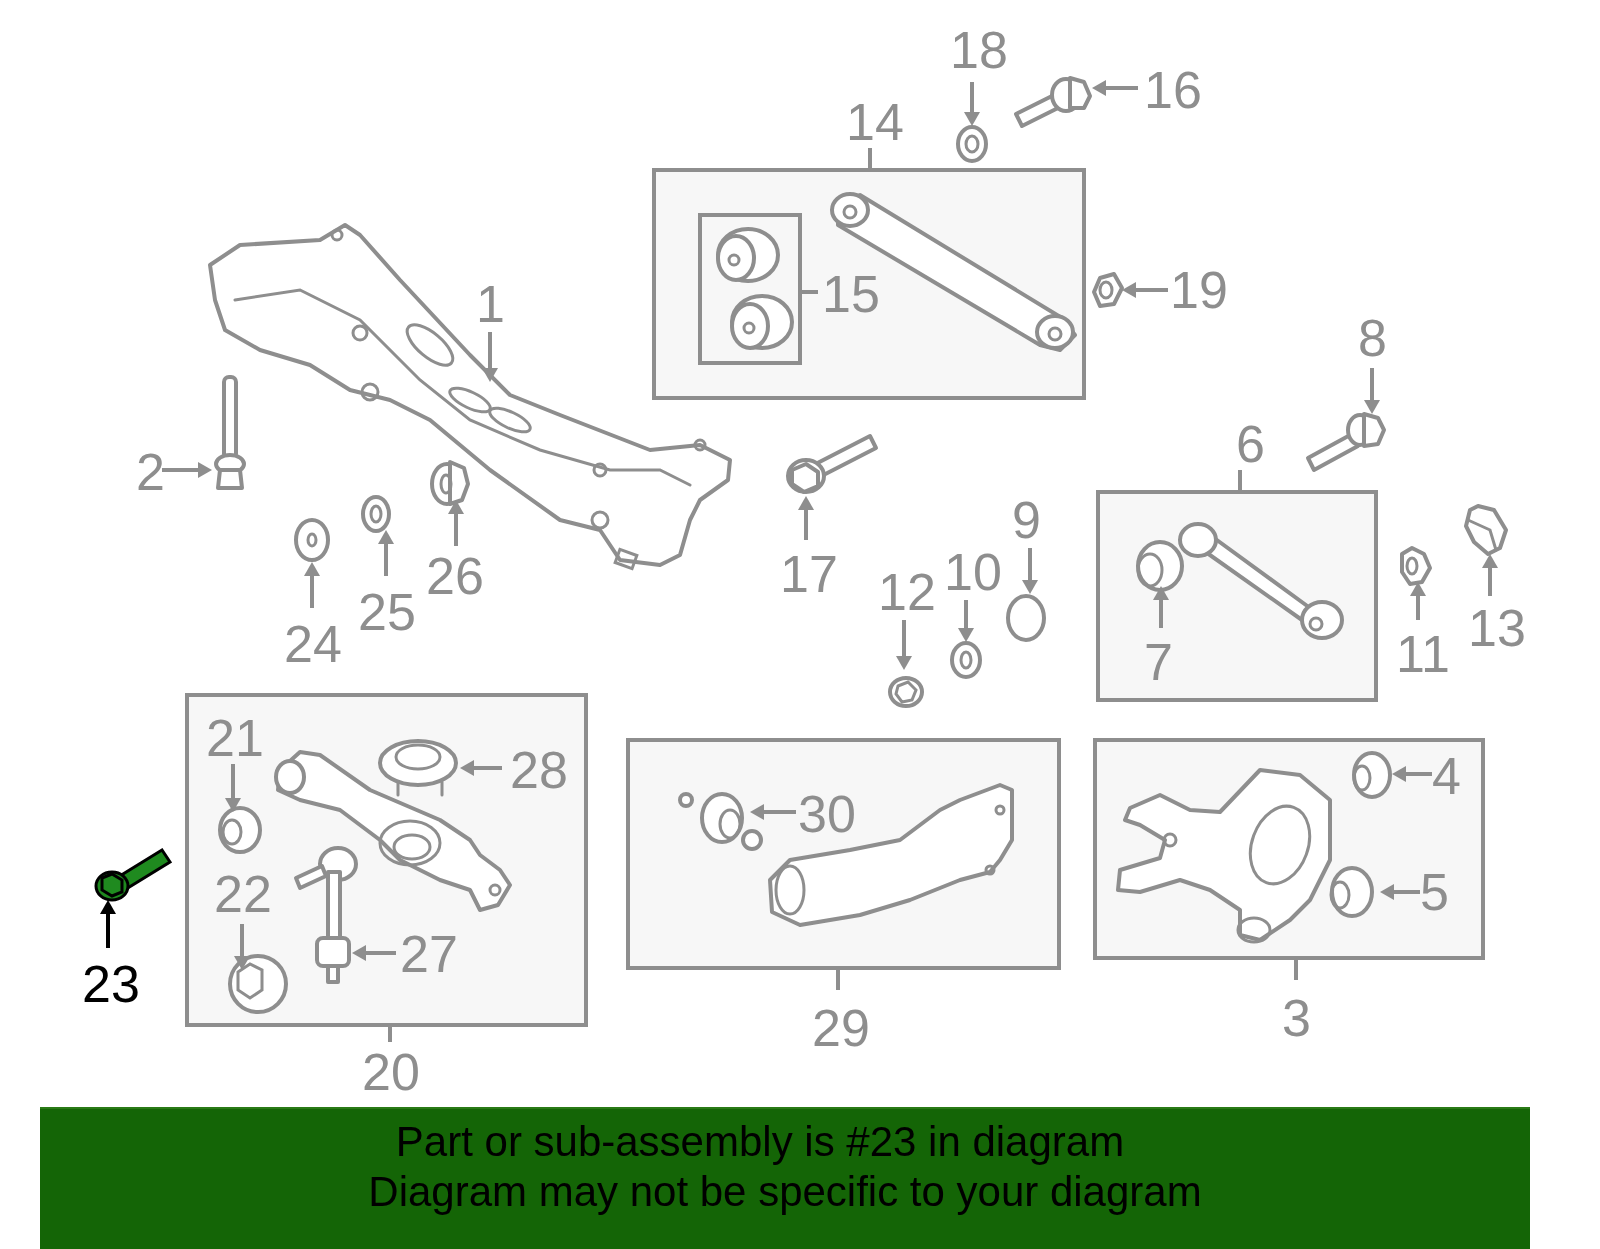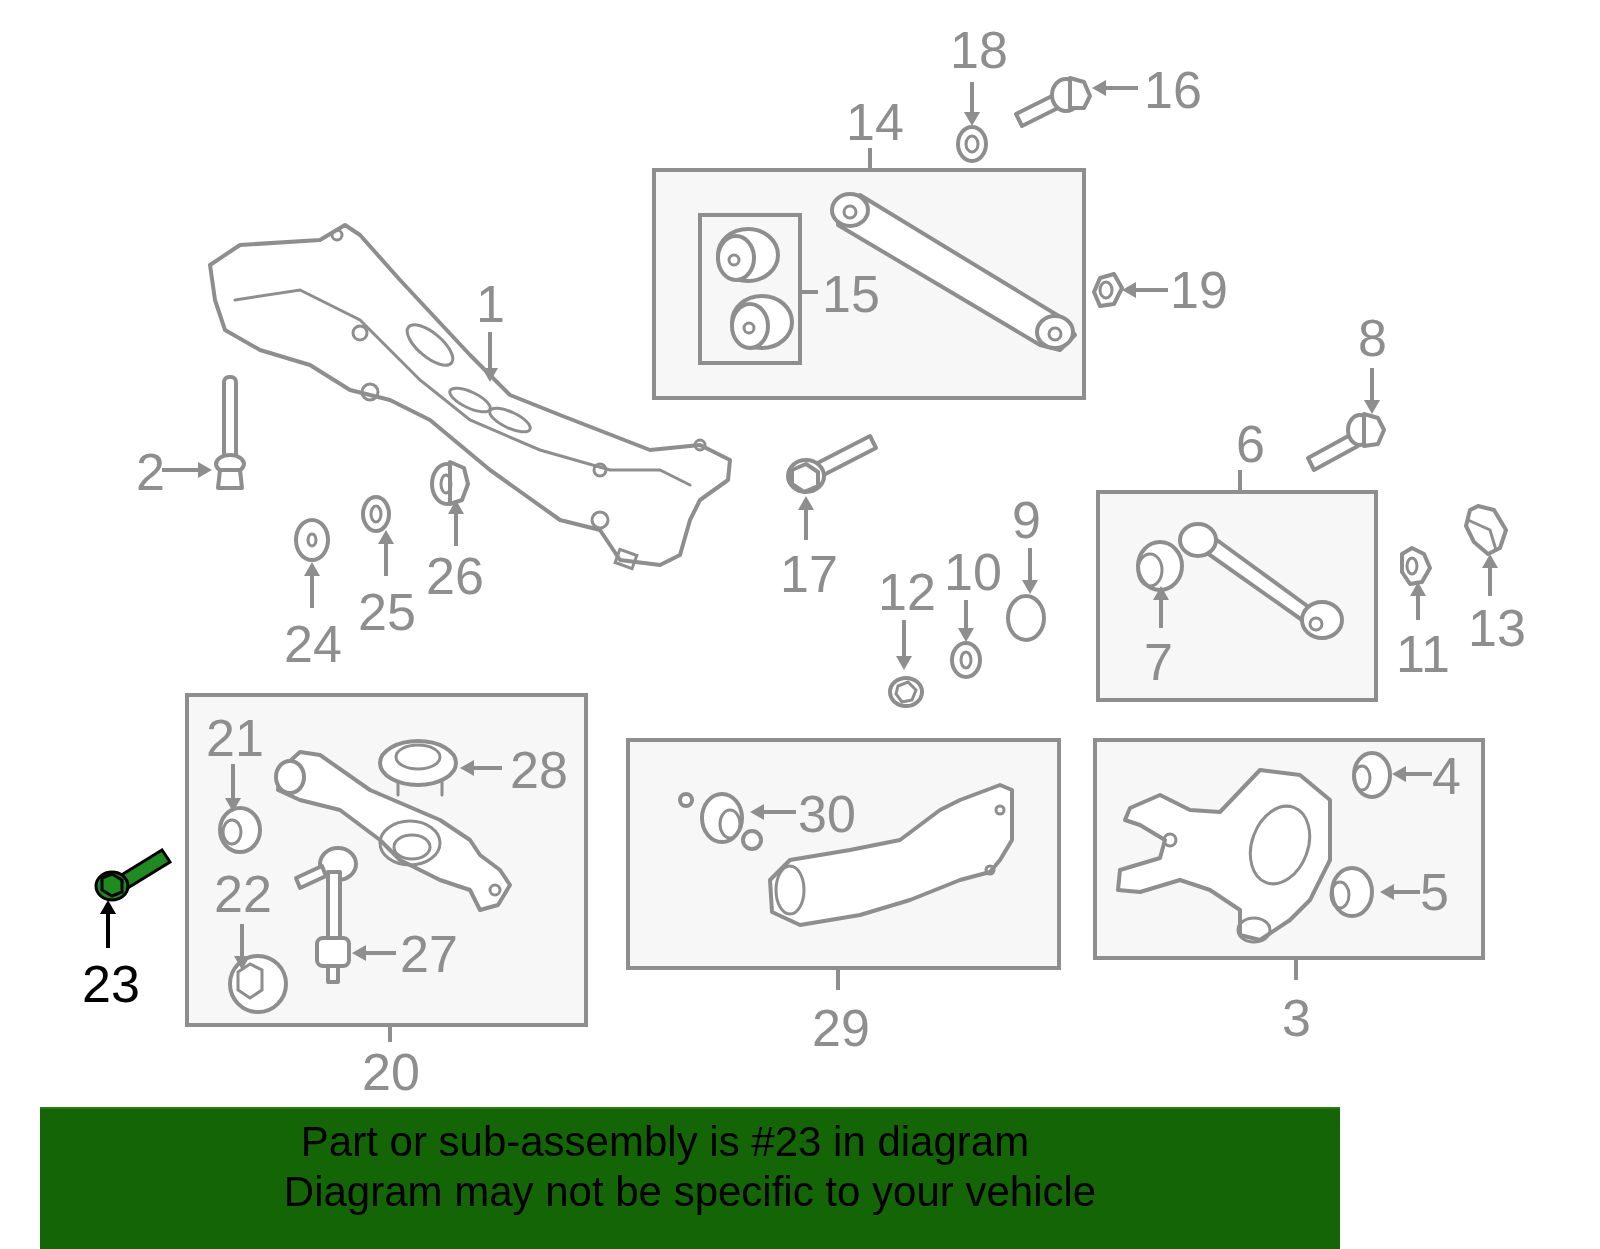--- a/index.html
+++ b/index.html
@@ -6,21 +6,21 @@
   body{width:1600px;height:1249px;position:relative;overflow:hidden;font-family:"Liberation Sans",sans-serif;}
   #diagram{position:absolute;left:0;top:0;width:1600px;height:1130px;}
   .callout{font-family:"Liberation Sans",sans-serif;font-size:52px;fill:#8e8e8e;}
   .callout-hl{font-family:"Liberation Sans",sans-serif;font-size:52px;fill:#000000;}
   .part{fill:#ffffff;stroke:#8e8e8e;stroke-width:4;stroke-linejoin:round;stroke-linecap:round;}
   .partthin{fill:none;stroke:#8e8e8e;stroke-width:3;stroke-linecap:round;}
   .box{fill:#f7f7f7;stroke:#8e8e8e;stroke-width:4;}
   .line{stroke:#8e8e8e;stroke-width:4;fill:none;}
   .arrowhead{fill:#8e8e8e;}
   .hl{fill:#1f8a1f;stroke:#000;stroke-width:3;}
-  #banner{position:absolute;left:40px;top:1107px;width:1300px;height:142px;background:#146506;border-top:2px solid #2a7a16;box-sizing:border-box;text-align:center;}
+  #banner{position:absolute;left:40px;top:1107px;width:1490px;height:142px;background:#146506;border-top:2px solid #2a7a16;box-sizing:border-box;text-align:center;}
   #banner .line1,#banner .line2{display:block;color:#000;font-size:42px;line-height:50px;font-family:"Liberation Sans",sans-serif;}
   #banner .line1{margin-top:8px;margin-left:-50px;}
 </style>
 </head>
 <body>
 
 <svg id="diagram" viewBox="0 0 1600 1130" xmlns="http://www.w3.org/2000/svg">
 
   <g>
     <rect class="box" x="654" y="170" width="430" height="228"></rect>
@@ -306,14 +306,14 @@
     <line class="line" x1="1390" y1="892" x2="1420" y2="892"></line>
     <polygon class="arrowhead" points="1380,892 1394,884 1394,900"></polygon>
     <text class="callout" x="1432" y="794">4</text>
     <text class="callout" x="1420" y="910">5</text>
     <text class="callout" x="1282" y="1036">3</text>
   </g>
 </svg>
 
 <div id="banner">
   <span class="line1">Part or sub-assembly is #23 in diagram</span>
-  <span class="line2">Diagram may not be specific to your vehicle</span>
+  <span class="line2">Diagram may not be specific to your diagram</span>
 </div>
 
 </body></html>

